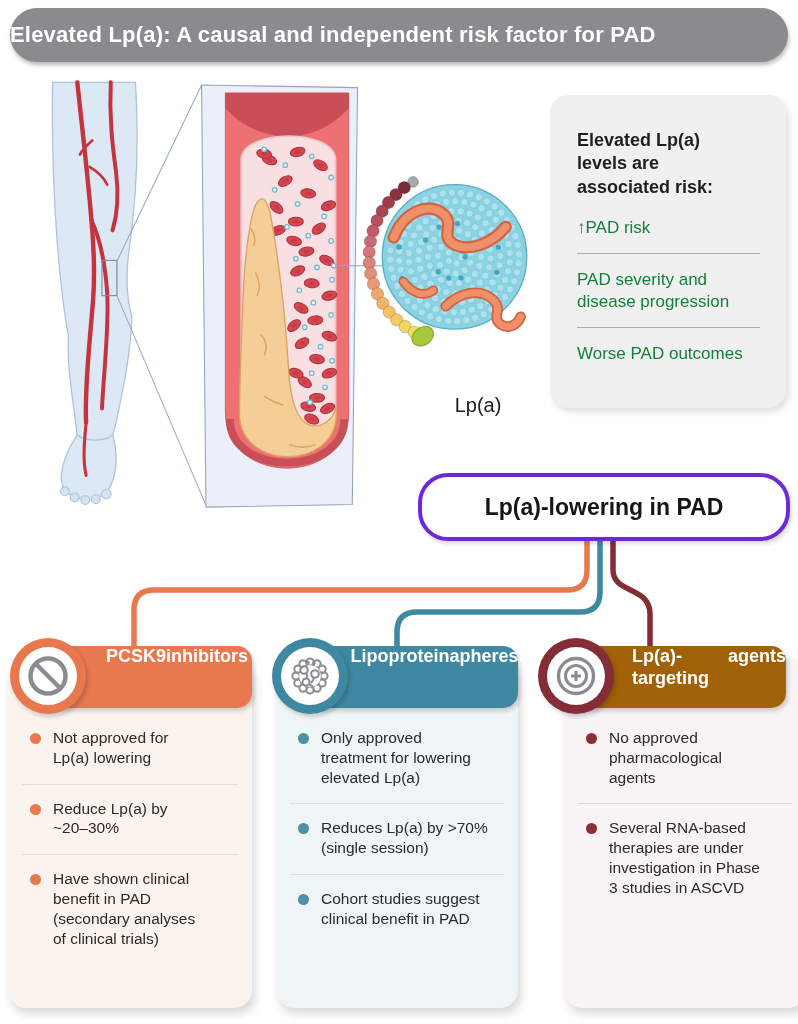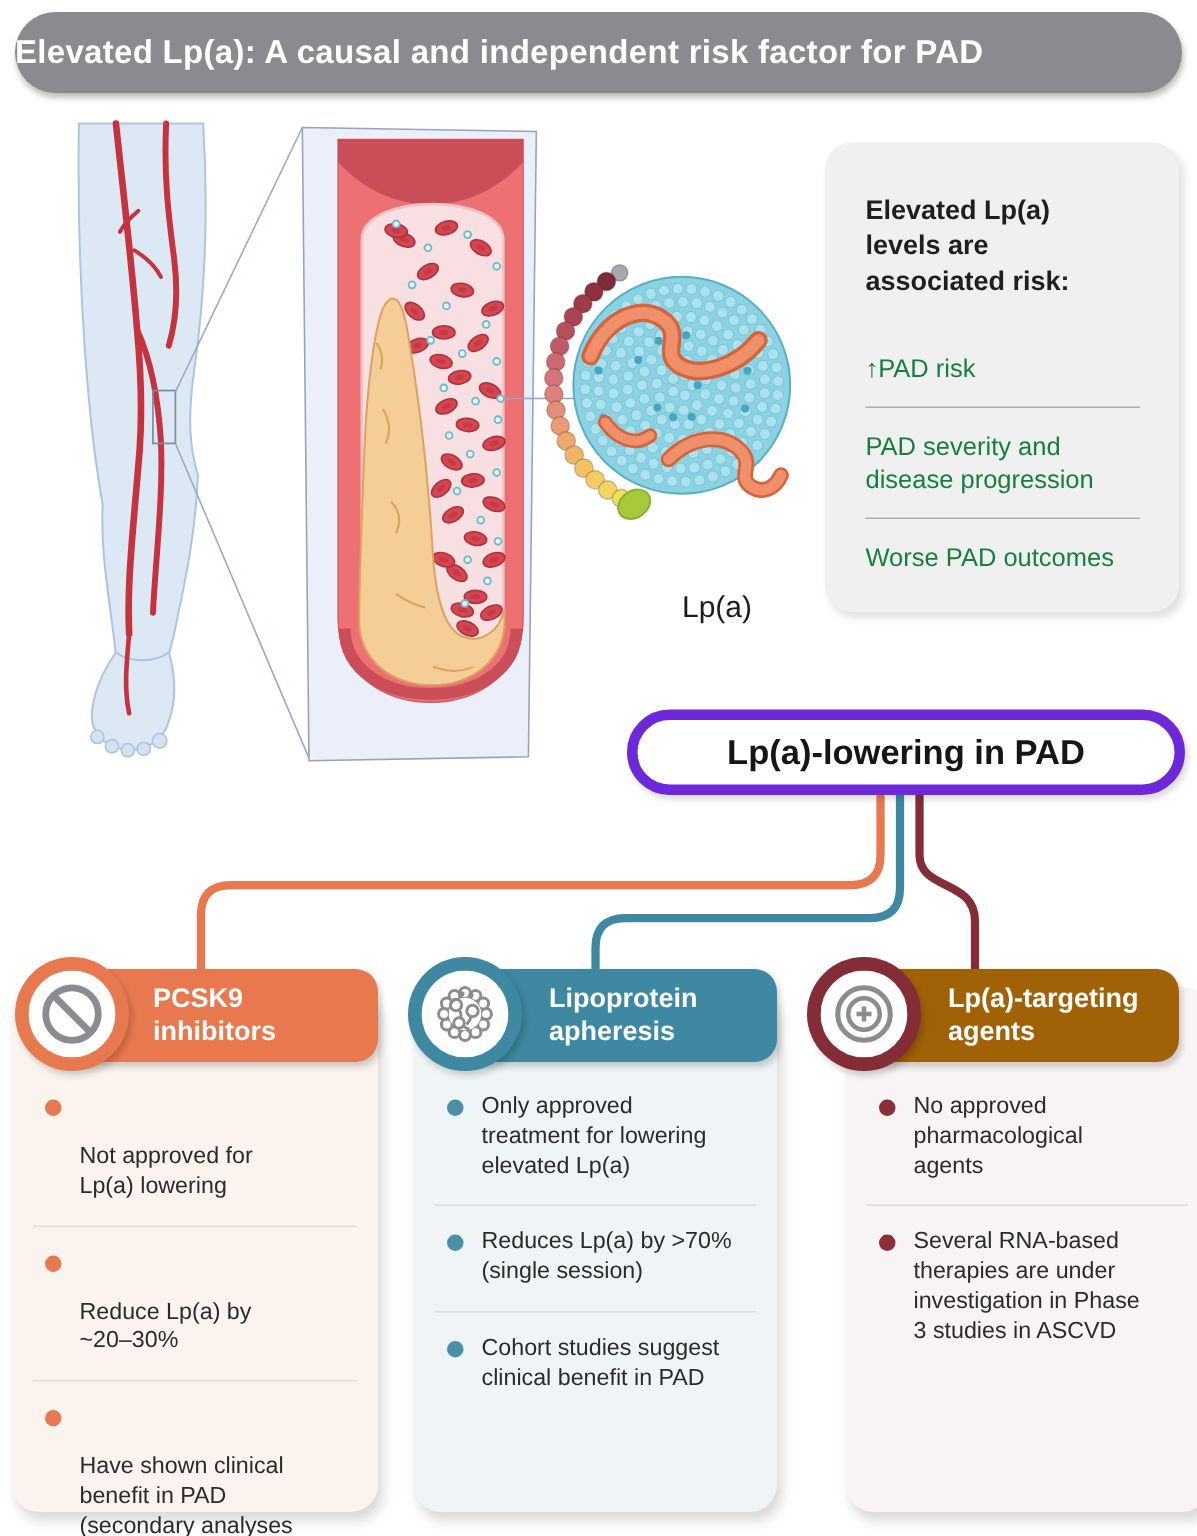--- a/index.html
+++ b/index.html
@@ -19,51 +19,51 @@
   .particle-label{
     position:absolute;left:428px;top:394px;width:100px;text-align:center;
     font-size:20px;color:#1c1c1c;
   }
   
   .info-box{
     position:absolute;left:550px;top:95px;width:236px;height:313px;box-sizing:border-box;
     background:#F0F0F0;border-radius:18px;padding:34px 26px 0 27px;
     box-shadow:3px 4px 6px rgba(0,0,0,.12);
   }
-  .info-title{font-size:18px;font-weight:bold;color:#1f1f1f;line-height:1.3;margin-bottom:36px;}
+  .info-title{font-size:18px;font-weight:bold;color:#1f1f1f;line-height:1.3;margin-bottom:18px;}
   .info-title span{display:block;}
   .info-item{font-size:17px;color:#15803d;line-height:1.25;max-width:180px;}
   .info-divider{height:1px;background:#ACAEB0;margin:15px 0 15px 0;}
   
   .pill{
-    position:absolute;left:418px;top:473px;width:372px;height:57px;box-sizing:border-box;
-    background:#fff;border:7px solid #6d28d9;border-radius:30px;
+    position:absolute;left:418px;top:473px;width:372px;height:68px;box-sizing:border-box;
+    background:#fff;border:4px solid #6d28d9;border-radius:30px;
     display:flex;align-items:center;justify-content:center;
     box-shadow:2px 3px 4px rgba(0,0,0,.15);
   }
   .pill span{font-size:23px;font-weight:bold;color:#161616;}
   .connectors{position:absolute;left:0;top:0;pointer-events:none;}
   
   .col-box{
     position:absolute;top:658px;height:350px;box-sizing:border-box;border-radius:18px;
     box-shadow:3px 6px 8px rgba(130,115,115,.28);padding-top:62px;
   }
   .col-box.c1{left:8px;width:244px;background:#FBF4EE;}
   .col-box.c2{left:276px;width:242px;background:#EFF5F6;}
   .col-box.c3{left:564px;width:242px;background:#F8F3F4;}
   .bullet{display:flex;padding:8px 12px 12px 22px;}
   .dot{flex:0 0 auto;width:11px;height:11px;border-radius:50%;margin:5px 12px 0 0;}
   .c1 .dot{background:#E8794F;} .c2 .dot{background:#4A90A7;} .c3 .dot{background:#8A2E39;}
   .btxt{font-size:15.5px;line-height:1.28;color:#2b2b2b;}
-  .c1 .btxt{width:147px;margin-top:33px;} .c2 .btxt{width:168px;} .c3 .btxt{width:162px;}
+  .c1 .btxt{width:147px;} .c2 .btxt{width:168px;} .c3 .btxt{width:162px;}
   .b-div{height:1px;margin:4px 14px 6px 14px;}
   .c1 .b-div{background:#EFD9CB;} .c2 .b-div{background:#D3E1E6;} .c3 .b-div{background:#E3D5D8;}
   .col-header{
     position:absolute;top:646px;height:62px;box-sizing:border-box;border-radius:15px;
-    display:flex;flex-direction:column;justify-content:center;padding-left:56px;
+    display:flex;flex-direction:row;justify-content:center;padding-left:56px;
     box-shadow:2px 3px 4px rgba(0,0,0,.18);
   }
   .col-header span{display:block;color:#fff;font-weight:bold;font-size:18px;line-height:1.2;}
   .col-header.h1{left:46px;width:206px;background:#E8794F;}
   .col-header.h2{left:310px;width:208px;background:#3E89A1;}
   .col-header.h3{left:576px;width:210px;background:#a16207;}
   .icon-badge{
     position:absolute;width:76px;height:76px;border-radius:50%;top:638px;
     display:flex;align-items:center;justify-content:center;
     box-shadow:2px 3px 4px rgba(0,0,0,.18);

